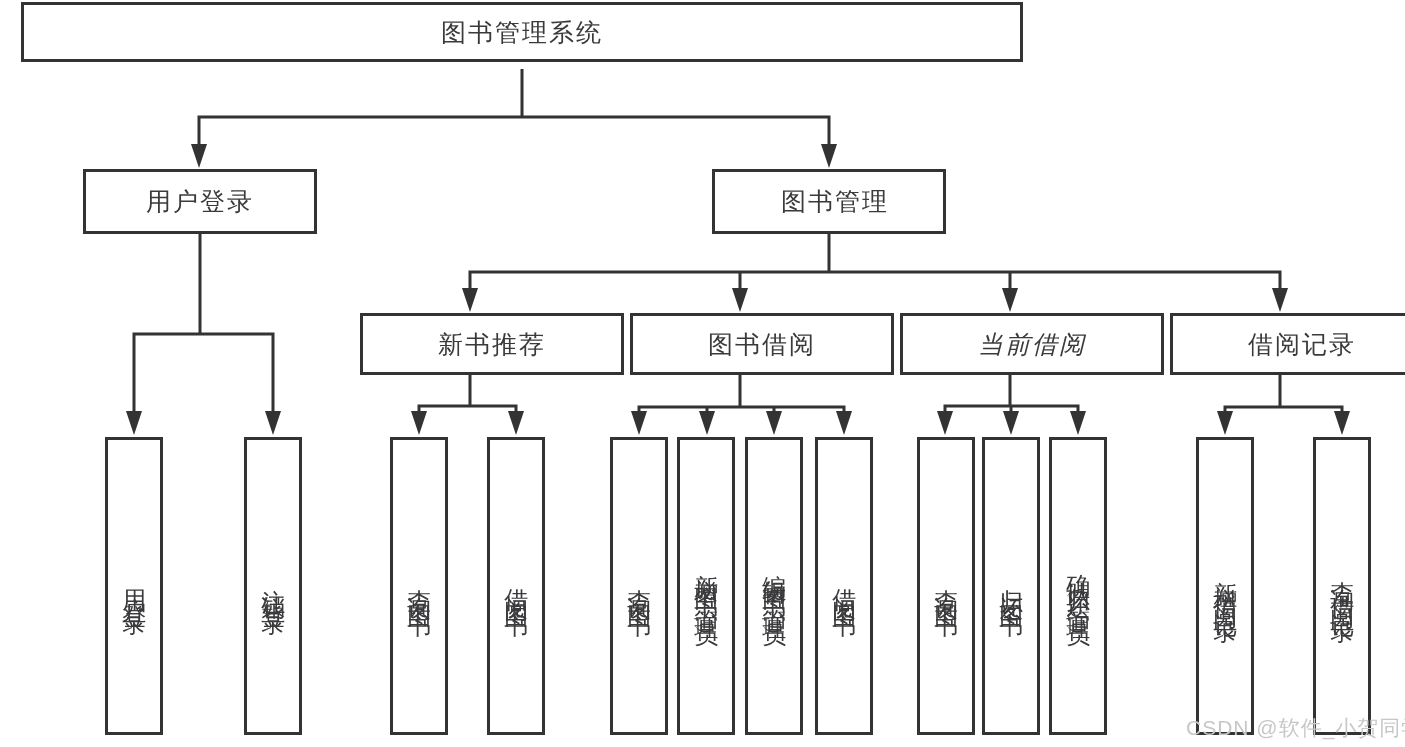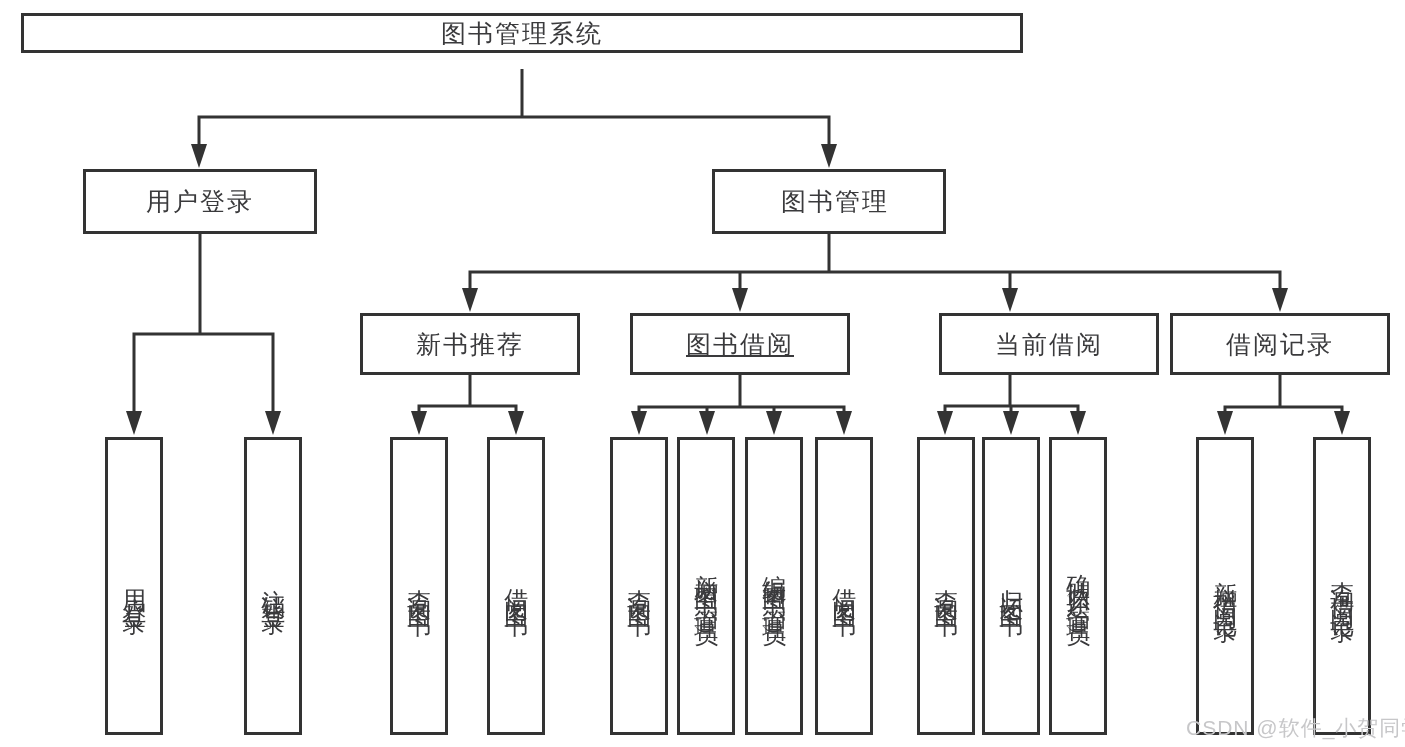--- a/index.html
+++ b/index.html
@@ -34,28 +34,28 @@
     align-items: center;
     justify-content: center;
     text-align: center;
   }
   .h-label {
     font-size: 25px;
     letter-spacing: 2px;
     color: var(--text);
     white-space: nowrap;
   }
-  .root-box   { left: 21px;  top: 13px;  width: 1002px; height: 40px; }
+  .root-box   { left: 21px;  top: 2px;  width: 1002px; height: 60px; }
   .l2         { top: 169px;  width: 234px; height: 65px; }
   .l2-a       { left: 83px;  }
   .l2-b       { left: 712px; padding-left: 12px; }
-  .l3         { top: 313px;  width: 220px; height: 62px; }
+  .l3         { top: 313px;  width: 264px; height: 62px; }
   .l3-0       { left: 360px;  }
-  .l3-1       { left: 630px; text-decoration: underline;  }
-  .l3-2       { left: 939px;  }
+  .l3-1       { left: 630px;  }
+  .l3-2       { left: 900px; font-style: italic;  }
   .l3-3       { left: 1170px; }
   .leaf {
     top: 437px;
     width: 58px;
     height: 298px;
   }
   .v-label {
     writing-mode: vertical-rl;
     text-orientation: mixed;
     font-size: 24px;

